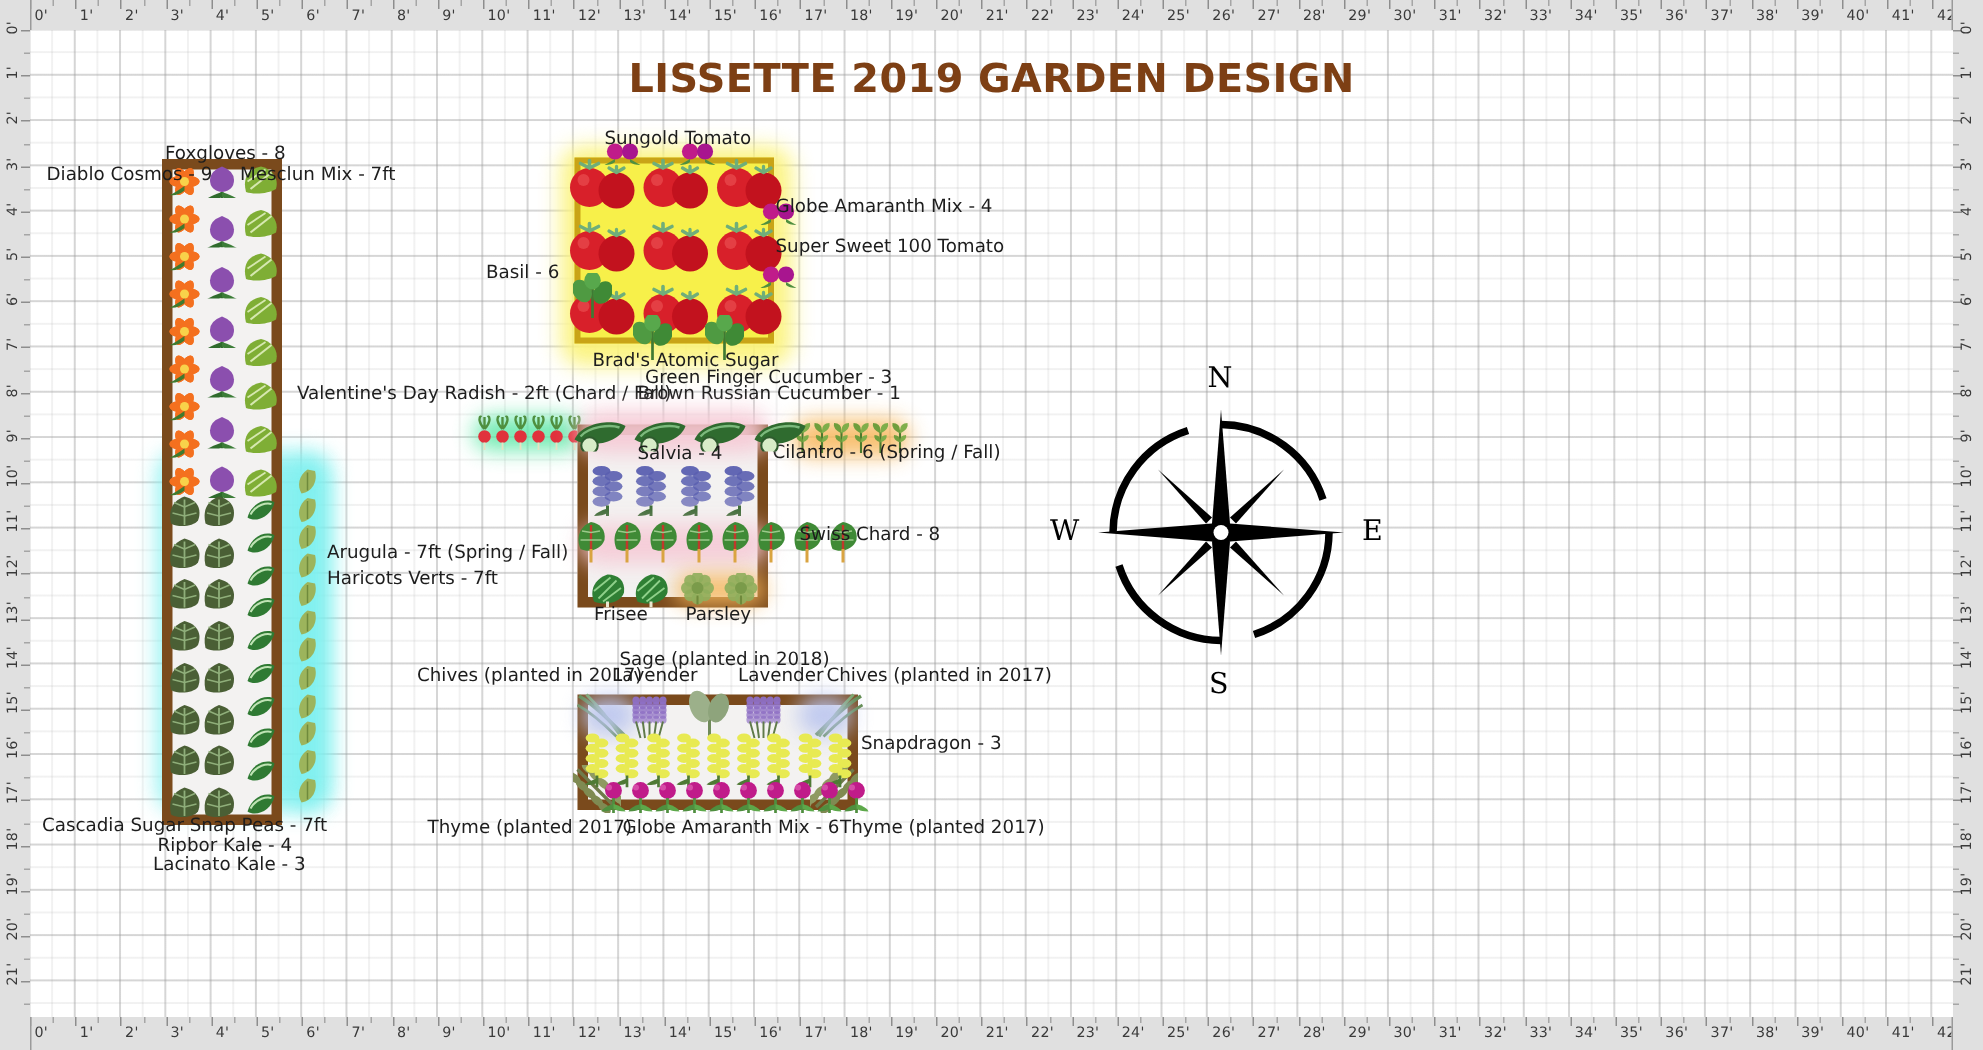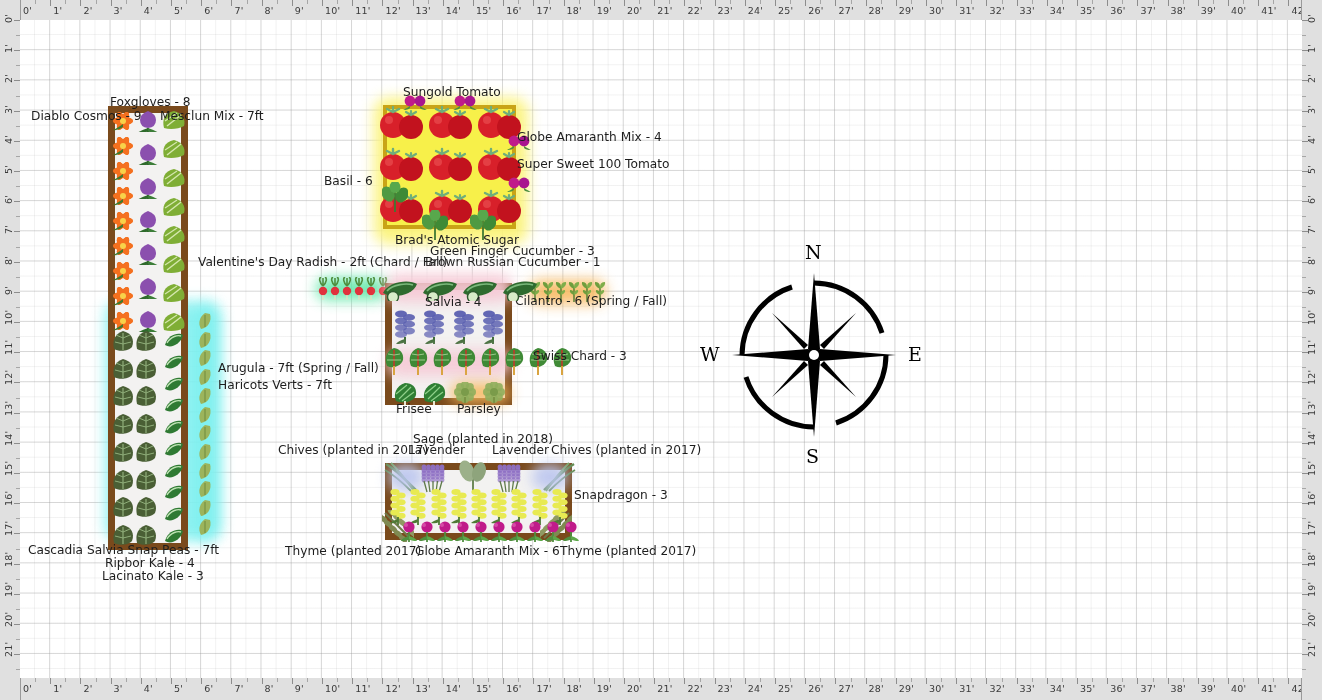--- a/index.html
+++ b/index.html
@@ -449,20 +449,21 @@
       <div class="tickline" style="top: 639.1px; left: 0px; height: 1px; width: 4px; opacity: 0.7;"></div>
       <div class="rtick" style="top: 627px; left: 4px; transform: rotate(-90deg); transform-origin: 0px 0px;">20'</div>
       <div class="tickline" style="top: 654.2px; left: 0px; height: 1px; width: 6px;"></div>
       <div class="tickline" style="top: 669.3px; left: 0px; height: 1px; width: 4px; opacity: 0.7;"></div>
       <div class="rtick" style="top: 657.2px; left: 4px; transform: rotate(-90deg); transform-origin: 0px 0px;">21'</div>
     </div>
 
   <div id="canvas">
     <div id="grid"></div>
 
+    <div id="title">LISSETTE 2019 GARDEN DESIGN</div>
 
     <div class="glow" style="left:85px;top:281px;width:116px;height:240px;background:#7df0ef;opacity:.85;"></div>
     <div class="glow" style="left:174px;top:288px;width:22px;height:230px;background:#7df0ef;opacity:.85;"></div>
 
     <div class="bed woodbed" style="left:88px;top:86px;width:80px;height:444px;"></div>
 
     <div class="plantcol" style="left:90px;top:90px;width:26px;height:222px;">
         <div style="width: 24px; height: 22px; line-height: 0;"><svg width="24" height="22" viewBox="0 0 24 22">
             <g>
               <ellipse cx="12" cy="11" rx="10" ry="4.2" fill="#f4701f" transform="rotate(0 12 11)"></ellipse>
@@ -944,21 +945,21 @@
   <path d="M9 3 v12" stroke="#6f8a3c" stroke-width="1"></path>
             </g>
           </svg></div>
       </div>
 
     <div class="lbl" style="left:11px;top:90px;">Diablo Cosmos - 9</div>
     <div class="lbl" style="left:90px;top:76px;">Foxgloves - 8</div>
     <div class="lbl" style="left:140px;top:90px;">Mesclun Mix - 7ft</div>
     <div class="lbl" style="left:198px;top:342px;">Arugula - 7ft (Spring / Fall)</div>
     <div class="lbl" style="left:198px;top:359px;">Haricots Verts - 7ft</div>
-    <div class="lbl" style="left:8px;top:524px;">Cascadia Salvia Snap Peas - 7ft</div>
+    <div class="lbl" style="left:8px;top:524px;">Cascadia Sugar Snap Peas - 7ft</div>
     <div class="lbl" style="left:85px;top:537px;">Ripbor Kale - 4</div>
     <div class="lbl" style="left:82px;top:550px;">Lacinato Kale - 3</div>
 
     <div class="glow" style="left:354px;top:78px;width:154px;height:146px;background:#fbf37a;opacity:.95;"></div>
     <div class="bed yellowbed" style="left:363px;top:85px;width:133px;height:124px;"></div>
 
     <div class="plantrow" style="left: 358px; top: 84px; width: 146px; height: 42px; position: absolute;">
         <div style="width: 46px; height: 40px; line-height: 0;"><svg width="46" height="40" viewBox="0 0 46 40">
             <g>
               <circle cx="14" cy="20" r="13" fill="#d8202a"></circle>
@@ -1411,21 +1412,21 @@
               <circle cx="8.1" cy="5.1" r="4" fill="#8fae5c" opacity=".9"></circle>
               <circle cx="13.0" cy="3.0" r="4" fill="#8fae5c" opacity=".9"></circle>
               <circle cx="17.9" cy="5.1" r="4" fill="#8fae5c" opacity=".9"></circle>
   <circle cx="13" cy="10" r="4" fill="#7a9b4a"></circle>
   <path d="M13 15 v6" stroke="#6f8a3c" stroke-width="1.4"></path>
             </g>
           </svg></div>
       </div>
 
     <div class="lbl" style="left:405px;top:276px;">Salvia - 4</div>
-    <div class="lbl" style="left:513px;top:330px;">Swiss Chard - 3</div>
+    <div class="lbl" style="left:513px;top:330px;">Swiss Chard - 8</div>
     <div class="lbl" style="left:376px;top:383px;">Frisee</div>
     <div class="lbl" style="left:437px;top:383px;">Parsley</div>
 
     <div class="bed woodbed" style="left: 365px; top: 443px; width: 187px; height: 77px; position: absolute;">
         <div style="width: 34px; height: 30px; line-height: 0; position: absolute; left: -8px; top: -8px;"><svg width="34" height="30" viewBox="0 0 34 30">
             <g>
               <path d="M2 2 C12 8 22 18 32 28" stroke="#5f8a4a" stroke-width="2.4" fill="none"></path>
   <path d="M7 1 C15 9 23 19 30 29" stroke="#74a25c" stroke-width="2" fill="none"></path>
   <path d="M1 8 C10 13 20 22 27 29" stroke="#5f8a4a" stroke-width="1.8" fill="none"></path>
             </g>

